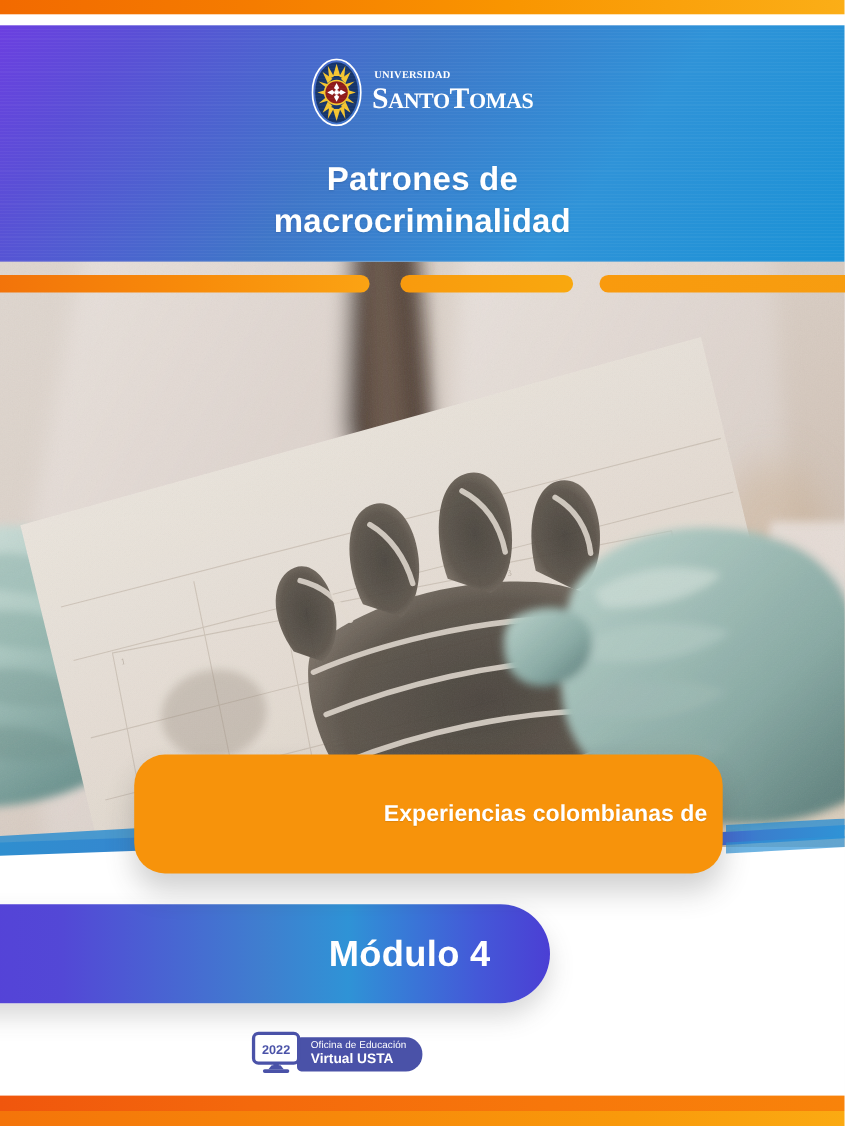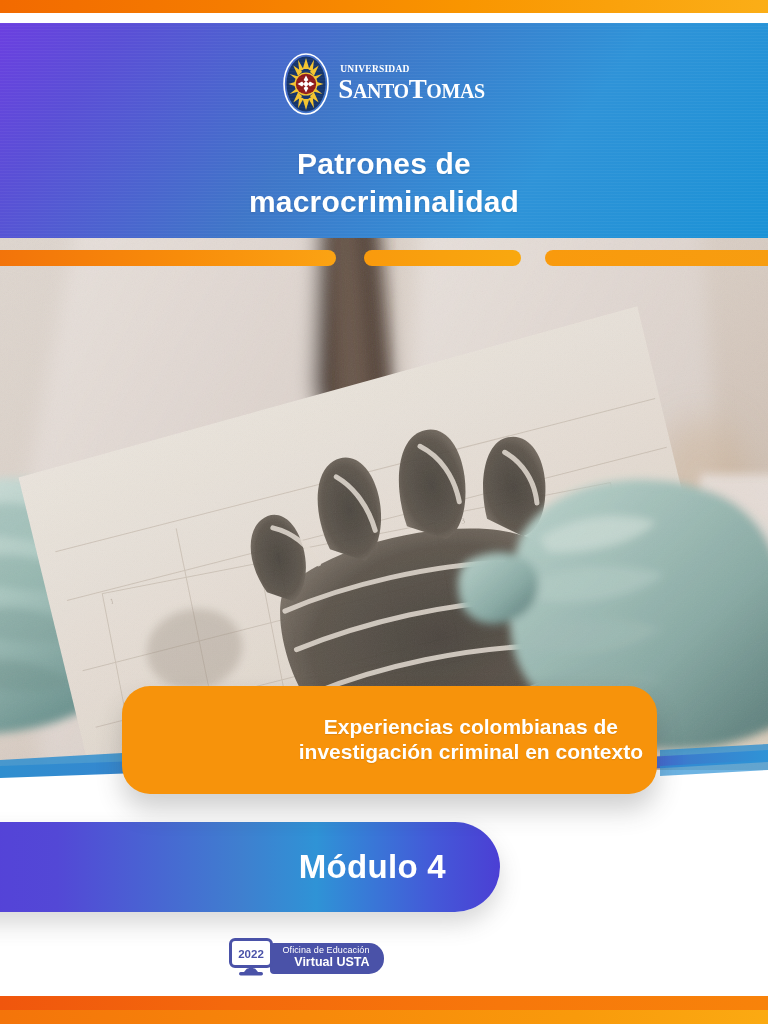--- a/index.html
+++ b/index.html
@@ -143,21 +143,21 @@
   .oev-pill {
     height: 31px;
     margin-left: -4px;
     background: #4a52a8;
     border-radius: 4px 15px 15px 4px;
     display: flex; flex-direction: column; justify-content: center;
     padding: 0 14px 0 12px;
     color: #ffffff;
   }
   .oev-pill .o1 { font-size: 9px; line-height: 1.05; letter-spacing: .1px; }
-  .oev-pill .o2 { font-size: 12.5px; font-weight: 700; line-height: 1.1; text-align: right; }
+  .oev-pill .o2 { font-size: 12.5px; font-weight: 700; line-height: 1.1; }
 
   
   .bot1 {
     position: absolute; left: 0; top: 996px; width: 768px; height: 14px;
     background: linear-gradient(90deg, #f0560d 0%, #f4690c 30%, #f7770b 65%, #f8830a 100%);
   }
   .bot2 {
     position: absolute; left: 0; top: 1010px; width: 768px; height: 14px;
     background: linear-gradient(90deg, #f4740a 0%, #f7880a 40%, #f99a0b 75%, #fbaa12 100%);
   }
@@ -387,21 +387,20 @@
 
   <div class="seg-bars">
     <div class="seg a"></div>
     <div class="seg b"></div>
     <div class="seg c"></div>
   </div>
 
   <div class="subtitle-pill">
     <div class="txt">
       <div>Experiencias colombianas de</div>
-      <div>investigación criminal en contexto</div>
     </div>
   </div>
 
   <div class="stripes">
     <svg viewBox="0 0 768 60" width="768" height="60" aria-hidden="true">
       <defs>
         <linearGradient id="stLeft" x1="0" y1="0" x2="1" y2="0">
           <stop offset="0%" stop-color="#2f8ecf"></stop>
           <stop offset="100%" stop-color="#3f7cd0"></stop>
         </linearGradient>

